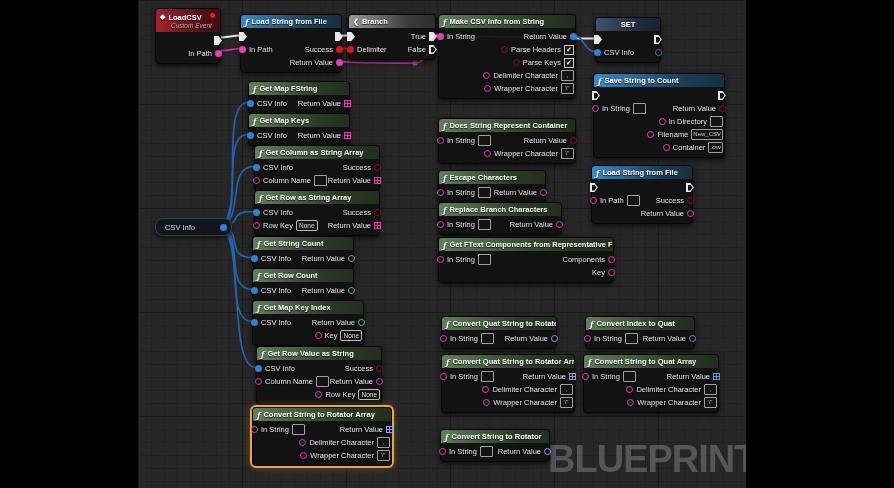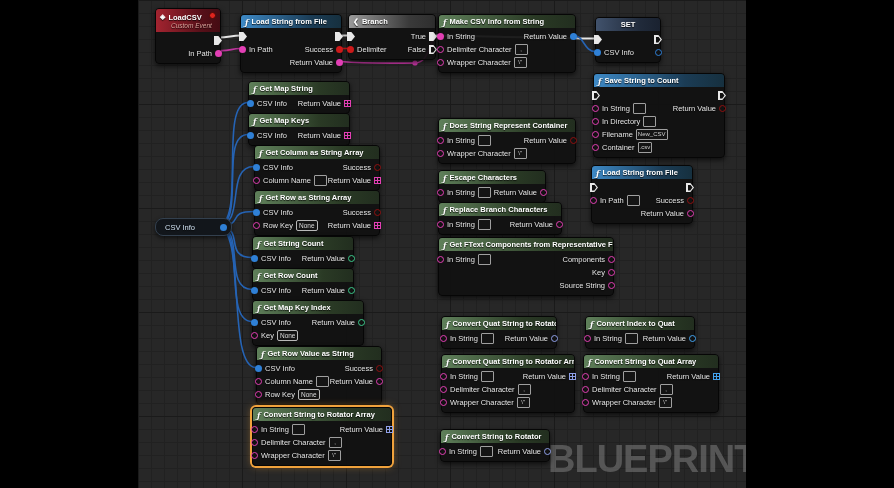--- a/index.html
+++ b/index.html
@@ -31,21 +31,21 @@
   .hdr-red{background:linear-gradient(90deg,#a32430,#571019 70%,#440c13);}
   .hdr-set{background:linear-gradient(90deg,#41526c,#202a3a 70%,#1a2230);justify-content:center;}
   .hdr-event{height:21px;flex-direction:column;align-items:flex-start;justify-content:center;gap:0;padding:1px 4px;}
   .etitle{display:flex;gap:3px;align-items:center;}
   .esub{font-size:6.5px;font-style:italic;font-weight:normal;color:#d8a29a;line-height:7px;margin-left:11px;}
   .hicon{font-size:8px;font-style:italic;font-family:"DejaVu Serif",serif;line-height:8px;}
   .hicon.b{font-style:normal;font-family:"Liberation Sans",sans-serif;font-size:7px;}
   .edot{position:absolute;top:3px;right:4px;width:7px;height:7px;border-radius:50%;
     background:#df241e;border:1px solid #4d0908;box-sizing:border-box;}
   .body{padding:2px 0 3px;}
-  .row{display:flex;justify-content:flex-start;align-items:center;height:13px;padding:0 1px;}
+  .row{display:flex;justify-content:flex-end;align-items:center;height:13px;padding:0 1px;}
   .pg{display:flex;align-items:center;gap:3px;}
   .pg.in{margin-left:-3px;}
   .pg.out{margin-left:auto;margin-right:-3px;}
   .plbl{font-size:7.5px;color:#e4e4e4;white-space:nowrap;text-shadow:0 1px 1px rgba(0,0,0,.7);}
   .pdot{width:7px;height:7px;border-radius:50%;box-sizing:border-box;flex:none;}
   .parr{width:7px;height:7px;box-sizing:border-box;flex:none;}
   .pexec{width:8px;height:9px;position:relative;flex:none;
     clip-path:polygon(0 0,55% 0,100% 50%,55% 100%,0 100%);background:#e8e8e8;}
   .pexec.h::after{content:"";position:absolute;inset:1.5px;background:#101010;
     clip-path:polygon(0 0,55% 0,100% 50%,55% 100%,0 100%);}
@@ -178,20 +178,34 @@
               <span class="pdot" style="background: rgb(226, 63, 180);"></span>
               <span class="plbl">In String</span>
             </span>
             <span class="pg out">
               <span class="plbl">Return Value</span>
               <span class="pdot" style="background: rgb(47, 128, 214);"></span>
             </span>
           </div>
           <div class="row">
             <span class="pg in">
+              <span class="pdot" style="border: 1.5px solid rgb(142, 16, 16);"></span>
+              <span class="plbl">Parse Headers</span>
+              <span class="wchk">✔</span>
+            </span>
+          </div>
+          <div class="row">
+            <span class="pg in">
+              <span class="pdot" style="border: 1.5px solid rgb(142, 16, 16);"></span>
+              <span class="plbl">Parse Keys</span>
+              <span class="wchk">✔</span>
+            </span>
+          </div>
+          <div class="row">
+            <span class="pg in">
               <span class="pdot" style="border: 1.5px solid rgb(226, 63, 180);"></span>
               <span class="plbl">Delimiter Character</span>
               <span class="wbox">,</span>
             </span>
           </div>
           <div class="row">
             <span class="pg in">
               <span class="pdot" style="border: 1.5px solid rgb(226, 63, 180);"></span>
               <span class="plbl">Wrapper Character</span>
               <span class="wbox">\"</span>
@@ -351,26 +365,20 @@
               <span class="plbl">Components</span>
               <span class="pdot" style="border: 1.5px solid rgb(226, 63, 180);"></span>
             </span>
           </div>
           <div class="row">
             <span class="pg out">
               <span class="plbl">Key</span>
               <span class="pdot" style="border: 1.5px solid rgb(226, 63, 180);"></span>
             </span>
           </div>
-          <div class="row">
-            <span class="pg out">
-              <span class="plbl">Source String</span>
-              <span class="pdot" style="border: 1.5px solid rgb(226, 63, 180);"></span>
-            </span>
-          </div>
         </div>
       </div>
       <div class="node" style="left: 591px; top: 165px; width: 100px; z-index: 3;">
         <div class="hdr hdr-blue">
           <span class="hicon">ƒ</span>
           <span>Load String from File</span>
         </div>
         <div class="body">
           <div class="row">
             <span class="pg in">
@@ -395,21 +403,21 @@
             <span class="pg out">
               <span class="plbl">Return Value</span>
               <span class="pdot" style="border: 1.5px solid rgb(226, 63, 180);"></span>
             </span>
           </div>
         </div>
       </div>
       <div class="node" style="left: 248px; top: 81px; width: 100px; z-index: 3;">
         <div class="hdr hdr-green">
           <span class="hicon">ƒ</span>
-          <span>Get Map String</span>
+          <span>Get Map FString</span>
         </div>
         <div class="body">
           <div class="row">
             <span class="pg in">
               <span class="pdot" style="background: rgb(47, 128, 214);"></span>
               <span class="plbl">CSV Info</span>
             </span>
             <span class="pg out">
               <span class="plbl">Return Value</span>
               <span class="parr" style="border: 1px solid rgb(226, 63, 180); background: linear-gradient(rgb(226, 63, 180), rgb(226, 63, 180)) 50% 0px / 1px 100% no-repeat, linear-gradient(rgb(226, 63, 180), rgb(226, 63, 180)) 0px 50% / 100% 1px no-repeat;"></span>

